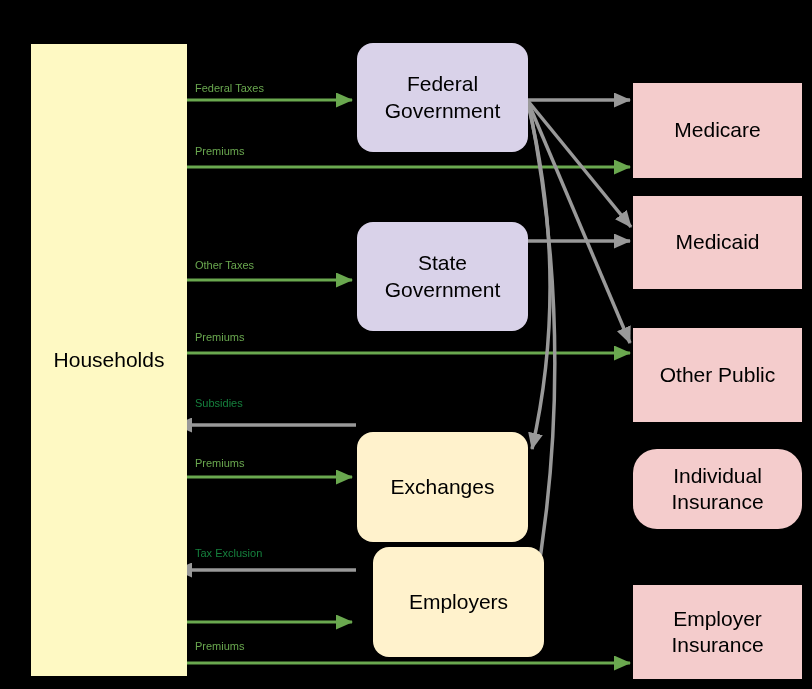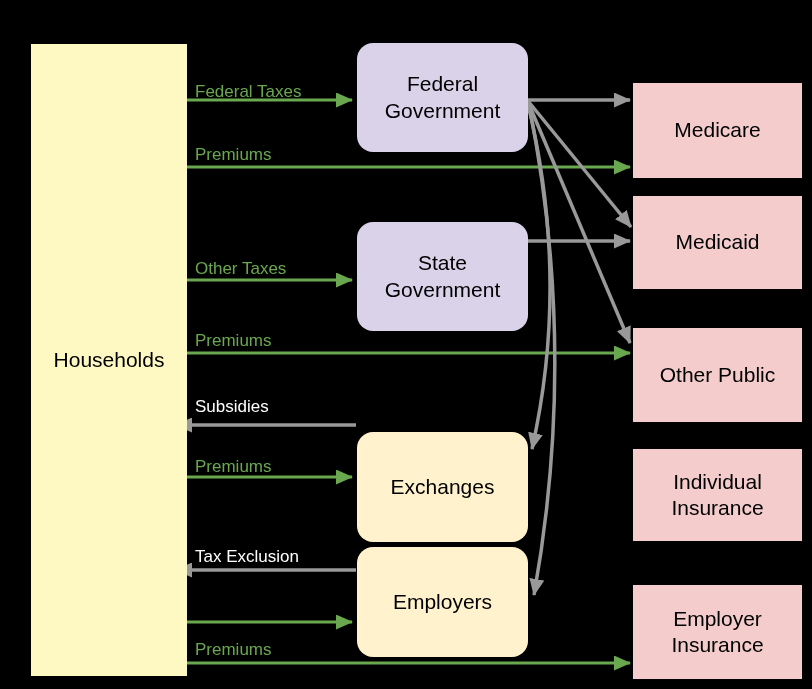--- a/index.html
+++ b/index.html
@@ -17,32 +17,32 @@
     text-align:center;
     color:#000;font-size:21px;line-height:1.24;
   }
   .households{left:31px;top:44px;width:156px;height:632px;background:#fef9c3;}
   .mid{left:357px;width:171px;height:109px;border-radius:16px;padding:0 14px;box-sizing:border-box;text-align:center;}
   .gov{background:#d9d2e9;}
   .yellow{background:#fff2cc;}
   .fed{top:43px;}
   .state{top:222px;}
   .exch{top:400px;height:110px;margin-top:32px;}
-  .empl{top:547px;height:110px;}
+  .empl{top:547px;height:110px;margin-left:16px;}
   .right{left:633px;width:169px;background:#f4cccc;padding:8px 10px;box-sizing:border-box;}
   .medicare{top:83px;height:95px;}
   .medicaid{top:196px;height:93px;}
   .otherpub{top:310px;height:94px;margin-top:18px;}
-  .indiv{top:449px;height:92px;}
+  .indiv{top:449px;height:80px;border-radius:24px;}
   .emplins{top:585px;height:94px;}
   .flow-label{
-    position:absolute;font-size:17px;white-space:nowrap;
+    position:absolute;font-size:11px;white-space:nowrap;
   }
   .green{color:#6aa84f;}
-  .gray{color:#ffffff;}
+  .gray{color:#15803d;}
   .lbl-federal-taxes{left:195px;top:82px;}
   .lbl-premiums-medicare{left:195px;top:145px;}
   .lbl-state-taxes{left:195px;top:259px;}
   .lbl-premiums-other{left:195px;top:331px;}
   .lbl-subsidies{left:195px;top:397px;}
   .lbl-premiums-exchanges{left:195px;top:457px;}
   .lbl-tax-exclusion{left:195px;top:547px;}
   .lbl-foregone-wages{left:187px;top:597px;}
   .lbl-premiums-employer{left:195px;top:640px;}
 </style>

